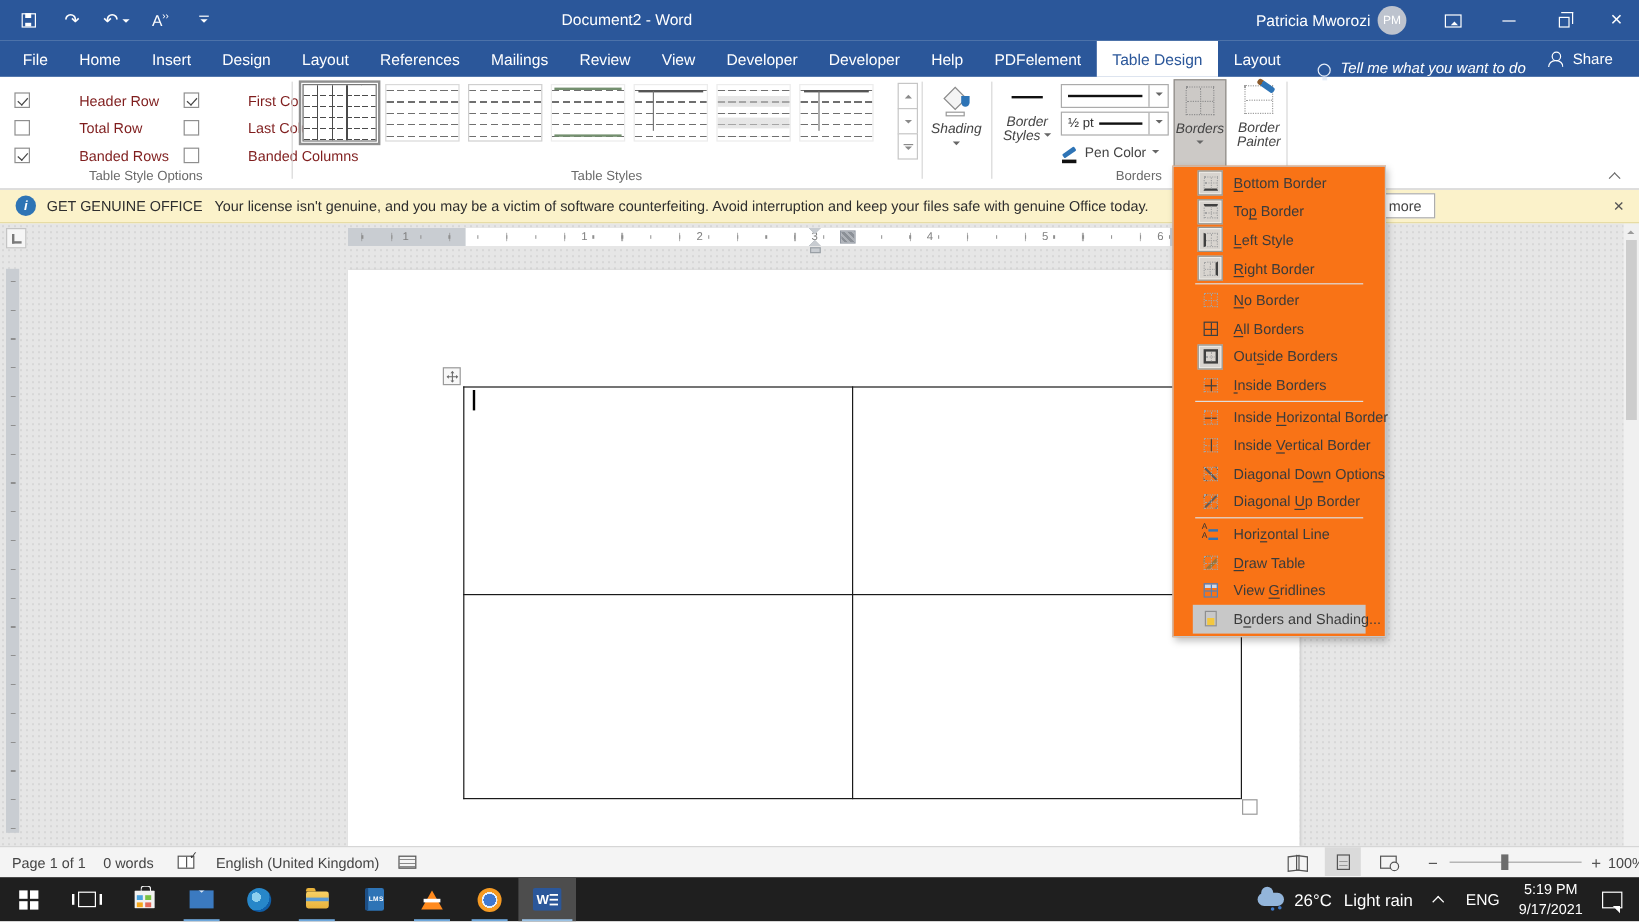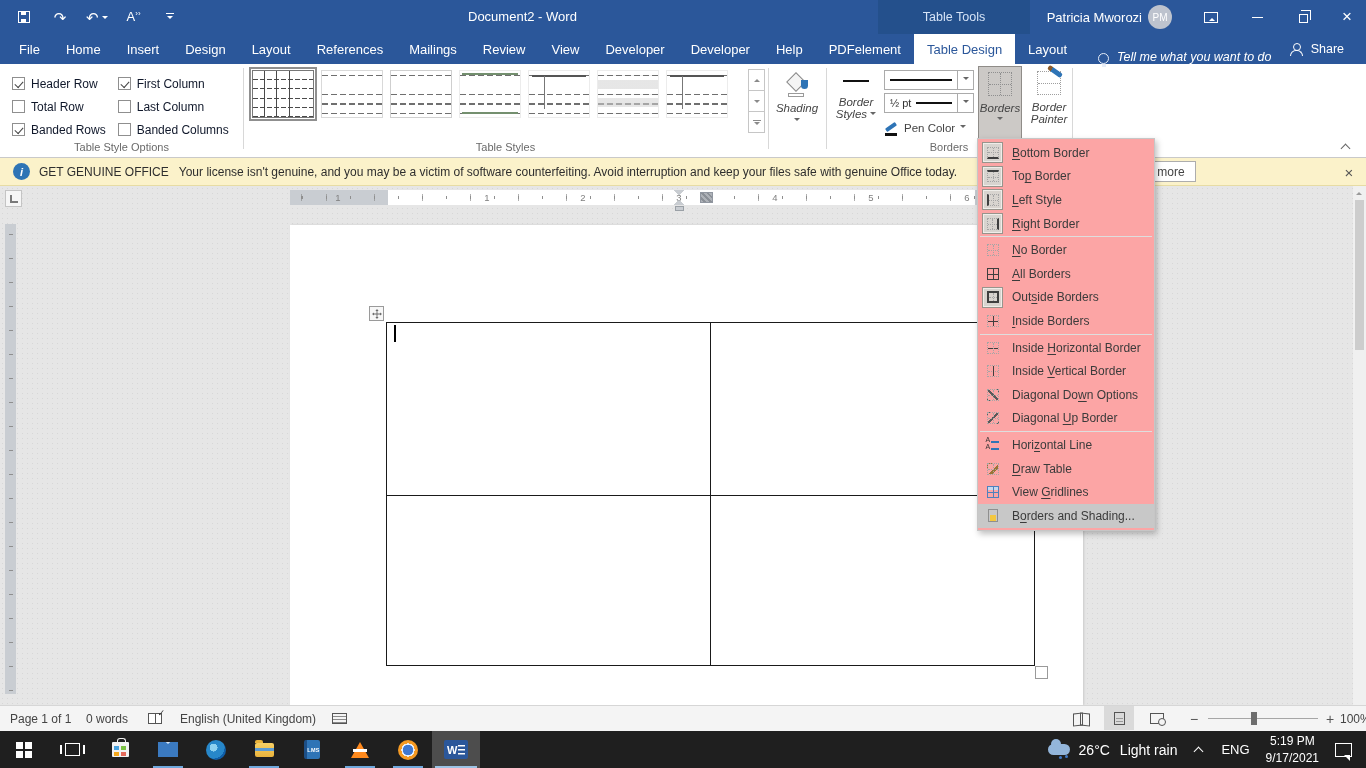--- a/index.html
+++ b/index.html
@@ -49,21 +49,21 @@
 
   
   #ribbon { position:absolute; left:0; top:64px; width:1366px; height:94px; background:#fff; border-bottom:1px solid #c9c9c9; z-index:18; }
   .vdiv { position:absolute; top:4px; bottom:8px; width:1px; background:#d8d8d8; }
   .group-label { position:absolute; bottom:4px; font-size:11px; color:#6a6a6a; text-align:center; }
   
   #cbx-grid { position:absolute; left:12px; top:8px; display:grid; grid-template-rows:repeat(3,23px); grid-auto-flow:column; column-gap:12px; }
   .cbx-row { display:flex; align-items:center; gap:6px; white-space:nowrap; }
   .cbx { width:13px; height:13px; border:1px solid #8f8f8f; background:#fff; position:relative; }
   .cbx.checked::after { content:""; position:absolute; left:2px; top:2.5px; width:7px; height:4px; border-left:1.6px solid #444; border-bottom:1.6px solid #444; transform:rotate(-48deg); }
-  .cbx-label { font-size:12px; color:#0f172a; }
+  .cbx-label { font-size:12px; color:#7f1d1d;margin-left:35px; }
   
   #gallery { position:absolute; left:252px; top:6px; display:flex; gap:7px; }
   .th { position:relative; width:62px; height:48px; background:#fff; border:1px solid #ececec; overflow:hidden; }
   .th.selected { outline:2px solid #8f8f8f; outline-offset:1px; border-color:#777; }
   .th-grid { border:1px solid #4a4a4a;
     background-image:
       repeating-linear-gradient(to right, transparent 0 5px, #fff 5px 7px),
       repeating-linear-gradient(to bottom, transparent 0 8.2px, #4a4a4a 8.2px 9.2px),
       repeating-linear-gradient(to right, transparent 0 11.2px, #4a4a4a 11.2px 12.2px); }
   .th-dashbase, .th-plain, .th-plain-dense, .th-lines, .th-header-left, .th-banded, .th-header-left-2 {
@@ -149,21 +149,21 @@
   .tline { position:absolute; background:#1a1a1a; }
   #move-handle { position:absolute; left:79px; top:81px; width:15px; height:15px; background:#f7f7f7; border:1px solid #9a9a9a; display:flex; align-items:center; justify-content:center; }
   #resize-handle { position:absolute; left:745px; top:441px; width:13px; height:13px; background:#fff; border:1px solid #9a9a9a; }
   #caret-cursor { position:absolute; left:104px; top:100px; width:1.5px; height:17px; background:#000; animation:blink 1s steps(1) infinite; }
   @keyframes blink { 50% { opacity:0; } }
   #vscroll { position:absolute; right:0; top:0; width:13px; height:519px; background:#f0f0f0; }
   #vscroll .up { position:absolute; top:3px; left:3px; width:0; height:0; border:3.5px solid transparent; border-bottom-color:#9a9a9a; }
   #vscroll .thumb { position:absolute; top:14px; left:2px; width:9px; height:150px; background:#cdcdcd; }
 
   
-  #borders-menu { position:absolute; left:977px; top:138px; width:178px; background:#fca5a5; border:1px solid #c6c6c6; box-shadow:2px 3px 6px rgba(0,0,0,.25); z-index:50; padding:2px 0; }
+  #borders-menu { position:absolute; left:977px; top:138px; width:178px; background:#f97316; border:1px solid #c6c6c6; box-shadow:2px 3px 6px rgba(0,0,0,.25); z-index:50; padding:2px 16px; }
   .menu-item { height:23.6px; display:flex; align-items:center; padding-left:4px; cursor:default; }
   .menu-item.highlighted { background:#c8c8c8; }
   .mlabel { margin-left:9px; font-size:12px; color:#3b3b3b; white-space:nowrap; }
   .ibox { width:21px; height:21px; display:flex; align-items:center; justify-content:center; flex:0 0 21px; }
   .ibox.framed { background:#d8d4cf; border:1px solid #98948c; box-shadow:inset 0 0 0 1px #efede9; }
   .menu-sep { border-top:1px solid #dedede; margin:1px 2px; }
   .mi { width:12px; height:12px; border:1px dotted #a5a5a5; position:relative; }
   .mi::before { content:""; position:absolute; left:0; right:0; top:50%; border-top:1px dotted #a5a5a5; }
   .mi::after { content:""; position:absolute; top:0; bottom:0; left:50%; border-left:1px dotted #a5a5a5; }
   .i-border-bottom { border-bottom:2px solid #3f3f3f; }
@@ -276,21 +276,20 @@
           <span class="ic-readaloud">A<sup>››</sup></span>
         </div>
       <div class="qat-btn">
           <span class="ic-qat-custom">
             <i></i>
             <span class="mini-caret" style="margin:0"></span>
           </span>
         </div>
     </div>
     <span id="doc-title">Document2  -  Word</span>
-    <div id="context-header">Table Tools</div>
     <span id="user-name">Patricia Mworozi</span>
     <div id="avatar">PM</div>
     <div class="win-ctrl" id="ribbon-opts">
         <span class="ic-ribbonopts"></span>
       </div>
     <div class="win-ctrl" id="btn-min">
         <span class="ic-min"></span>
       </div>
     <div class="win-ctrl" id="btn-restore">
         <span class="ic-restore"></span>

